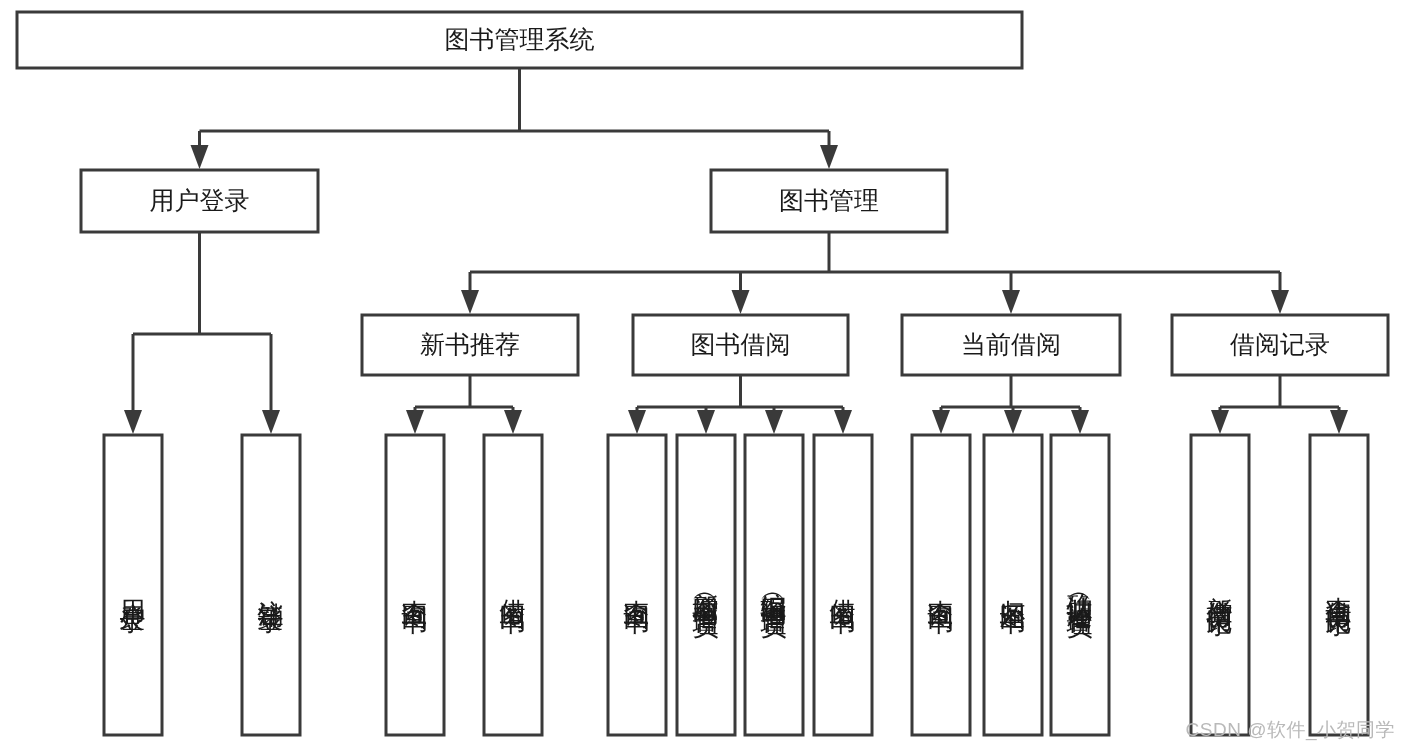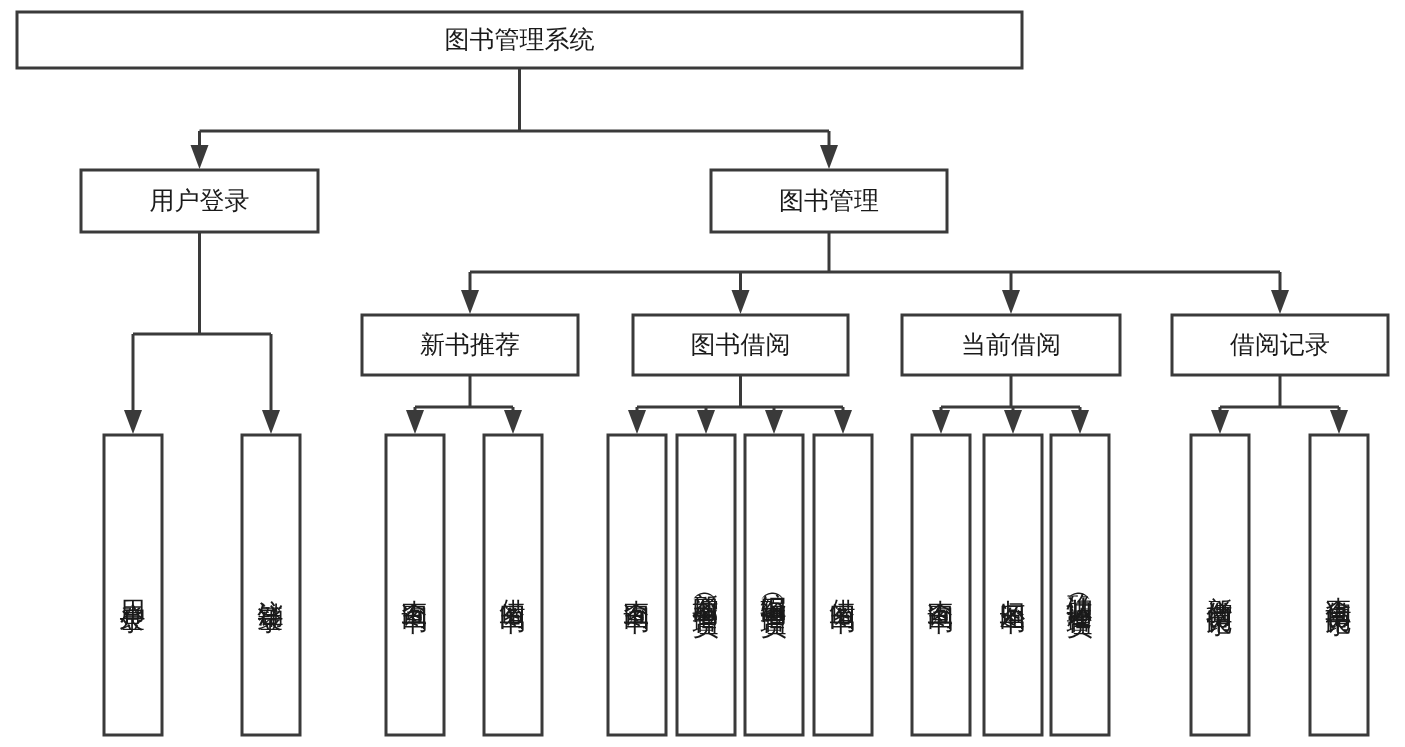--- a/index.html
+++ b/index.html
@@ -175,13 +175,14 @@
       <div class="leaf-label" style="left: 677px; top: 435px; width: 58px; height: 300px; display: flex; align-items: center; justify-content: center;">新增图书（管理员）</div>
       <div class="leaf-label" style="left: 745px; top: 435px; width: 58px; height: 300px; display: flex; align-items: center; justify-content: center;">编辑图书（管理员）</div>
       <div class="leaf-label" style="left: 814px; top: 435px; width: 58px; height: 300px; display: flex; align-items: center; justify-content: center;">借阅图书</div>
       <div class="leaf-label" style="left: 912px; top: 435px; width: 58px; height: 300px; display: flex; align-items: center; justify-content: center;">查询图书</div>
       <div class="leaf-label" style="left: 984px; top: 435px; width: 58px; height: 300px; display: flex; align-items: center; justify-content: center;">归还图书</div>
       <div class="leaf-label" style="left: 1051px; top: 435px; width: 58px; height: 300px; display: flex; align-items: center; justify-content: center;">确认归还（管理员）</div>
       <div class="leaf-label" style="left: 1191px; top: 435px; width: 58px; height: 300px; display: flex; align-items: center; justify-content: center;">新增借阅记录</div>
       <div class="leaf-label" style="left: 1310px; top: 435px; width: 58px; height: 300px; display: flex; align-items: center; justify-content: center;">查询借阅记录</div>
     </div>
 
+  <div class="watermark">CSDN @软件_小贺同学</div>
 </div>
 
 </body></html>

